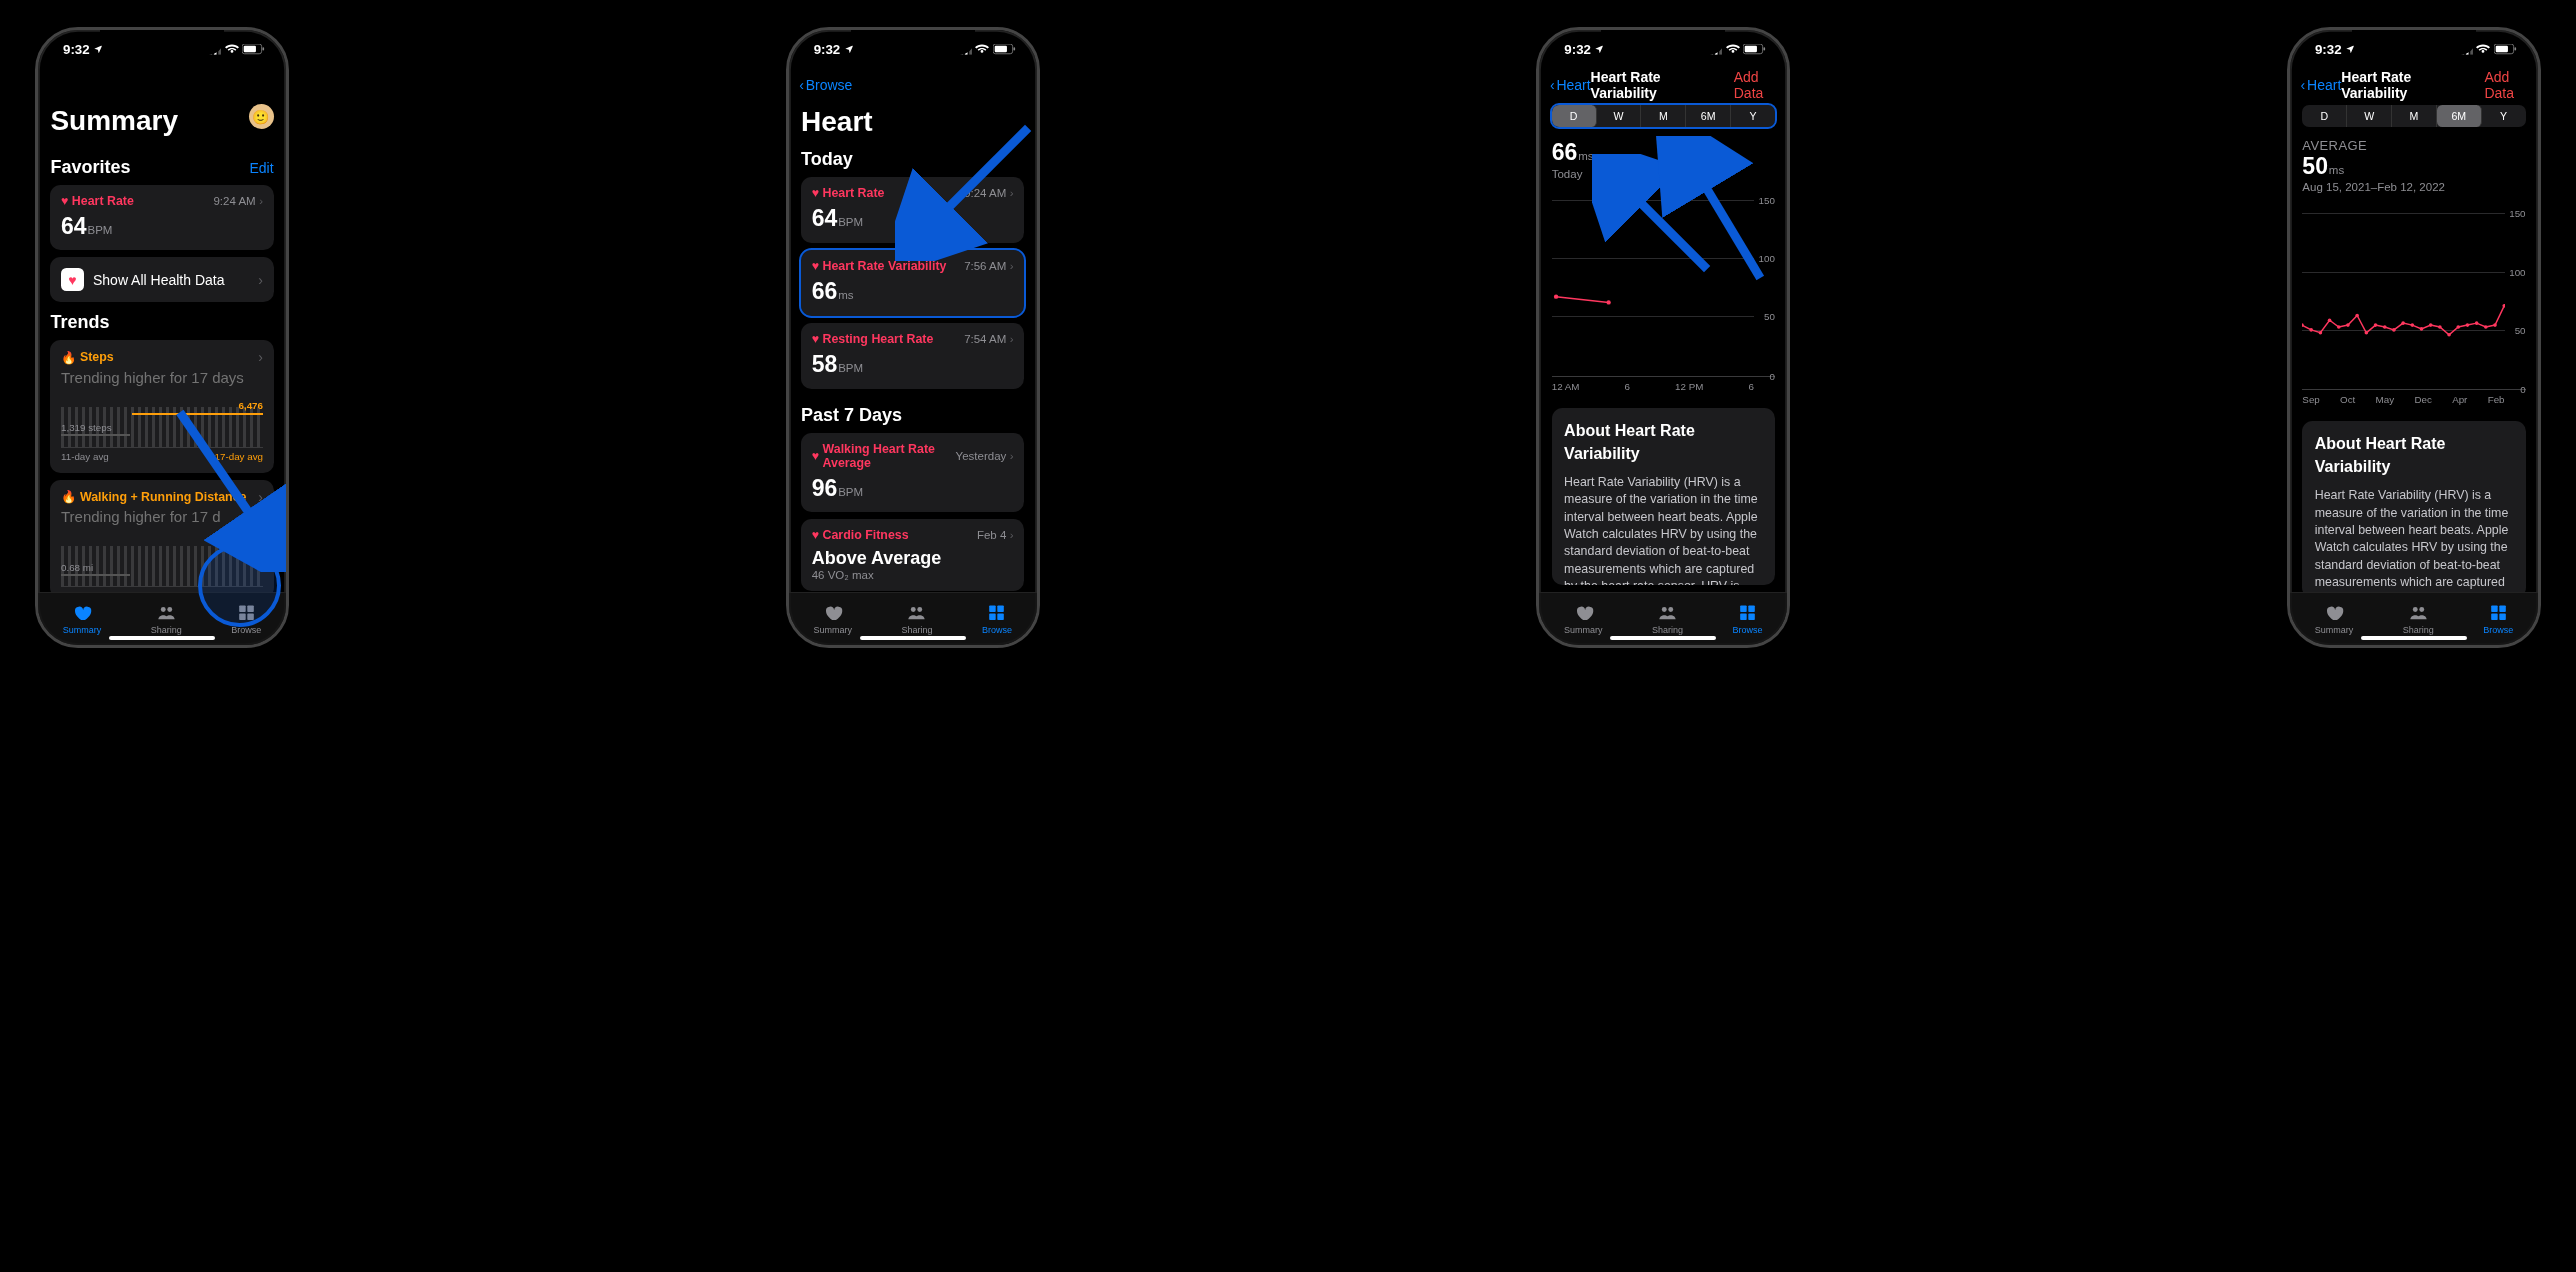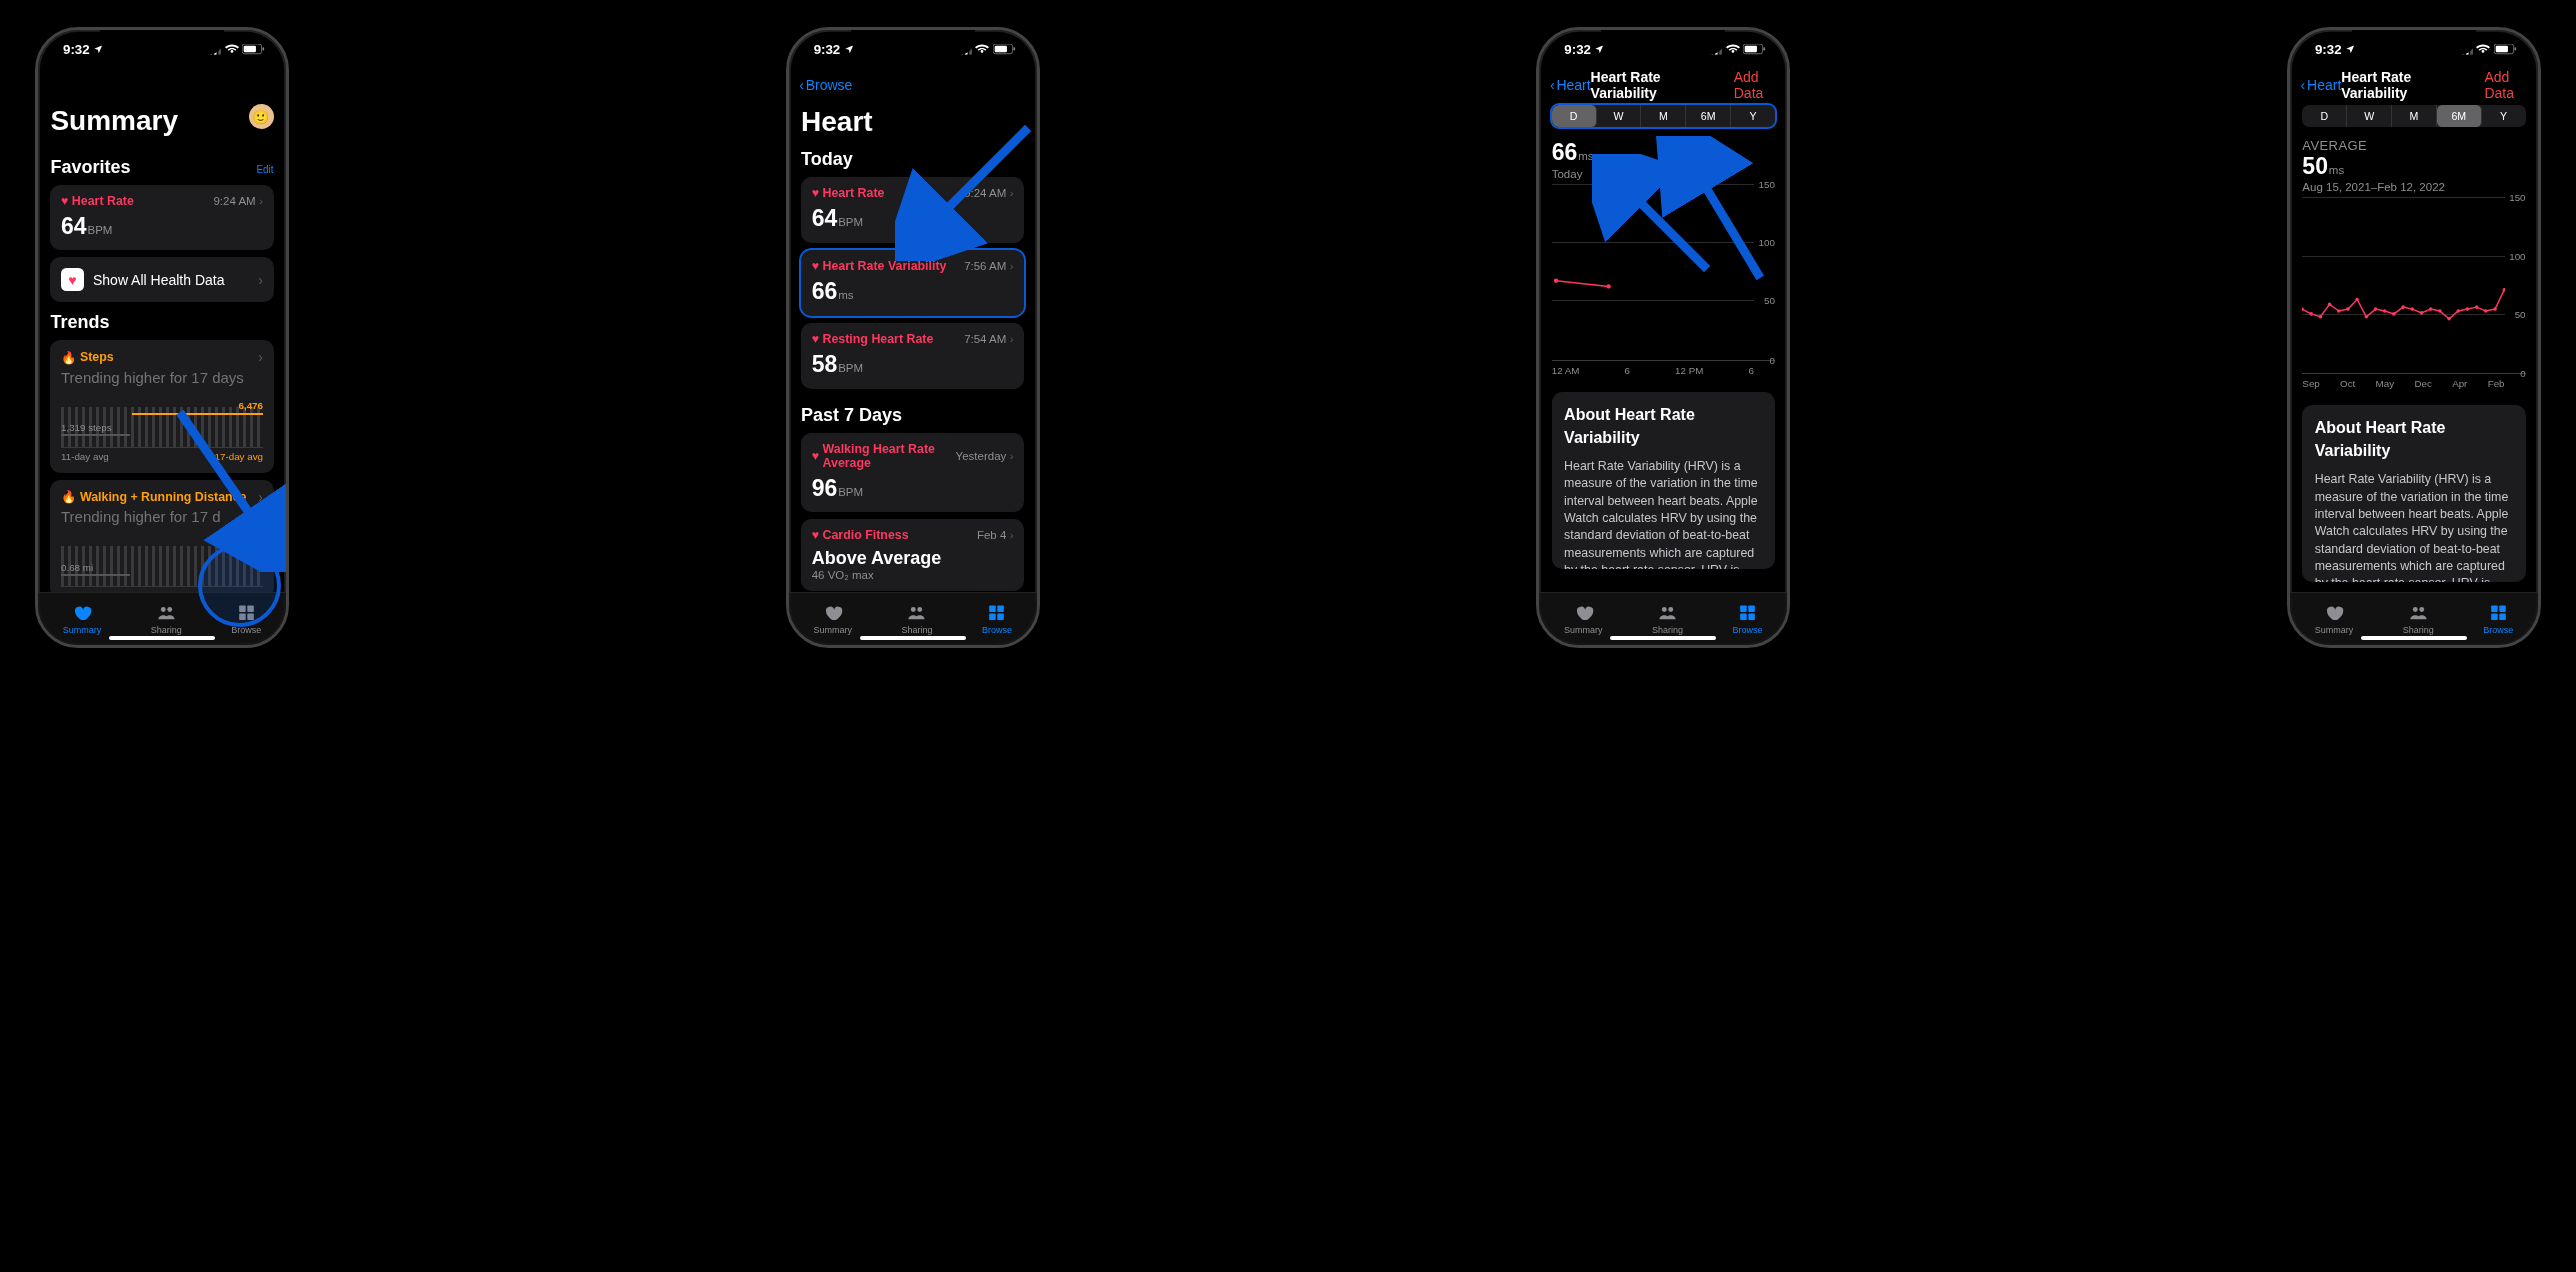--- a/index.html
+++ b/index.html
@@ -23,21 +23,21 @@
 
   .screen { position:absolute; top:0; left:0; right:0; bottom:0; overflow:hidden; }
   .content { position:absolute; top:39px; left:0; right:0; bottom:53px; overflow:hidden; padding:0 12.4px; }
 
   .big-title { color:#fff; font-size:28px; font-weight:700; margin:18px 0 9px; }
   .page-title-row { display:flex; align-items:center; justify-content:space-between; margin:18px 0 9px; }
   .avatar { width:25px; height:25px; border-radius:50%; background:#e8c28a; display:flex; align-items:center; justify-content:center; font-size:14px; }
 
   .sec-header { display:flex; justify-content:space-between; align-items:baseline; margin-top:10.6px; color:#fff; }
   .sec-header h2 { font-size:18px; font-weight:700; }
-  .edit { color:#0a84ff; font-size:10px; font-weight:400; }
+  .edit { color:#0a84ff; font-size:14px; font-weight:400; }
 
   .card { background:#1c1c1e; border-radius:10.6px; margin-top:7px; padding:9px 10.6px 10.6px; position:relative; }
   .card.hl { outline:2.7px solid #0a5ad6; outline-offset:-0.9px; }
   .card-row1 { display:flex; justify-content:space-between; align-items:center; }
   .ctitle { color:#ff375f; font-size:12.4px; font-weight:600; display:flex; align-items:center; gap:3.5px; }
   .ctitle.orange { color:#ff9f0a; }
   .ctime { color:#8e8e93; font-size:11.5px; display:flex; align-items:center; gap:3.5px; }
   .chev { color:#5a5a5e; }
   .cval { color:#fff; font-size:23px; font-weight:600; margin-top:5.3px; }
   .cval small { font-size:11.5px; color:#8e8e93; font-weight:500; margin-left:0.9px; }
@@ -66,21 +66,21 @@
   
   .seg { display:flex; background:#1c1c1e; border-radius:7px; margin-top:3.5px; overflow:hidden; }
   .seg.hl { outline:2.7px solid #0a5ad6; outline-offset:-0.9px; }
   .seg div { flex:1; text-align:center; color:#fff; font-size:10.6px; font-weight:500; padding:5.3px 0; border-right:0.9px solid #333; }
   .seg div:last-child { border-right:none; }
   .seg .sel { background:#636366; border-radius:5.3px; }
 
   .avg-label { color:#8e8e93; font-size:13px; letter-spacing:0.4px; margin-top:10.6px; }
   .daterange { color:#8e8e93; font-size:11.5px; margin-top:1.8px; }
 
-  .chart-area { position:relative; height:177px; margin-top:4px; border-bottom:0.9px solid #3a3a3c; }
+  .chart-area { position:relative; height:177px; margin-top:20px; border-bottom:0.9px solid #3a3a3c; }
   .yl { position:absolute; right:0; color:#8e8e93; font-size:9.8px; transform:translateY(-50%); }
   .grid { position:absolute; left:0; right:21px; height:0.9px; background:#2a2a2c; }
   .xlabels { display:flex; justify-content:space-between; color:#8e8e93; font-size:9.8px; margin-top:3.5px; padding-right:21px; }
   .about-card { background:#1c1c1e; border-radius:10.6px; margin-top:16px; padding:12.4px 12.4px 0; color:#c7c7cc; font-size:12.4px; line-height:1.4; height:177px; overflow:hidden; }
   .about-card h3 { color:#fff; font-size:16px; font-weight:700; margin-bottom:9px; }
 
   
   .tabbar { position:absolute; bottom:0; left:0; right:0; height:53px; display:flex; justify-content:space-around; align-items:center; background:rgba(20,20,20,.85); border-top:0.9px solid #222; }
   .tab { display:flex; flex-direction:column; align-items:center; gap:1.8px; color:#8e8e93; font-size:9px; }
   .tab.active { color:#0a84ff; }

